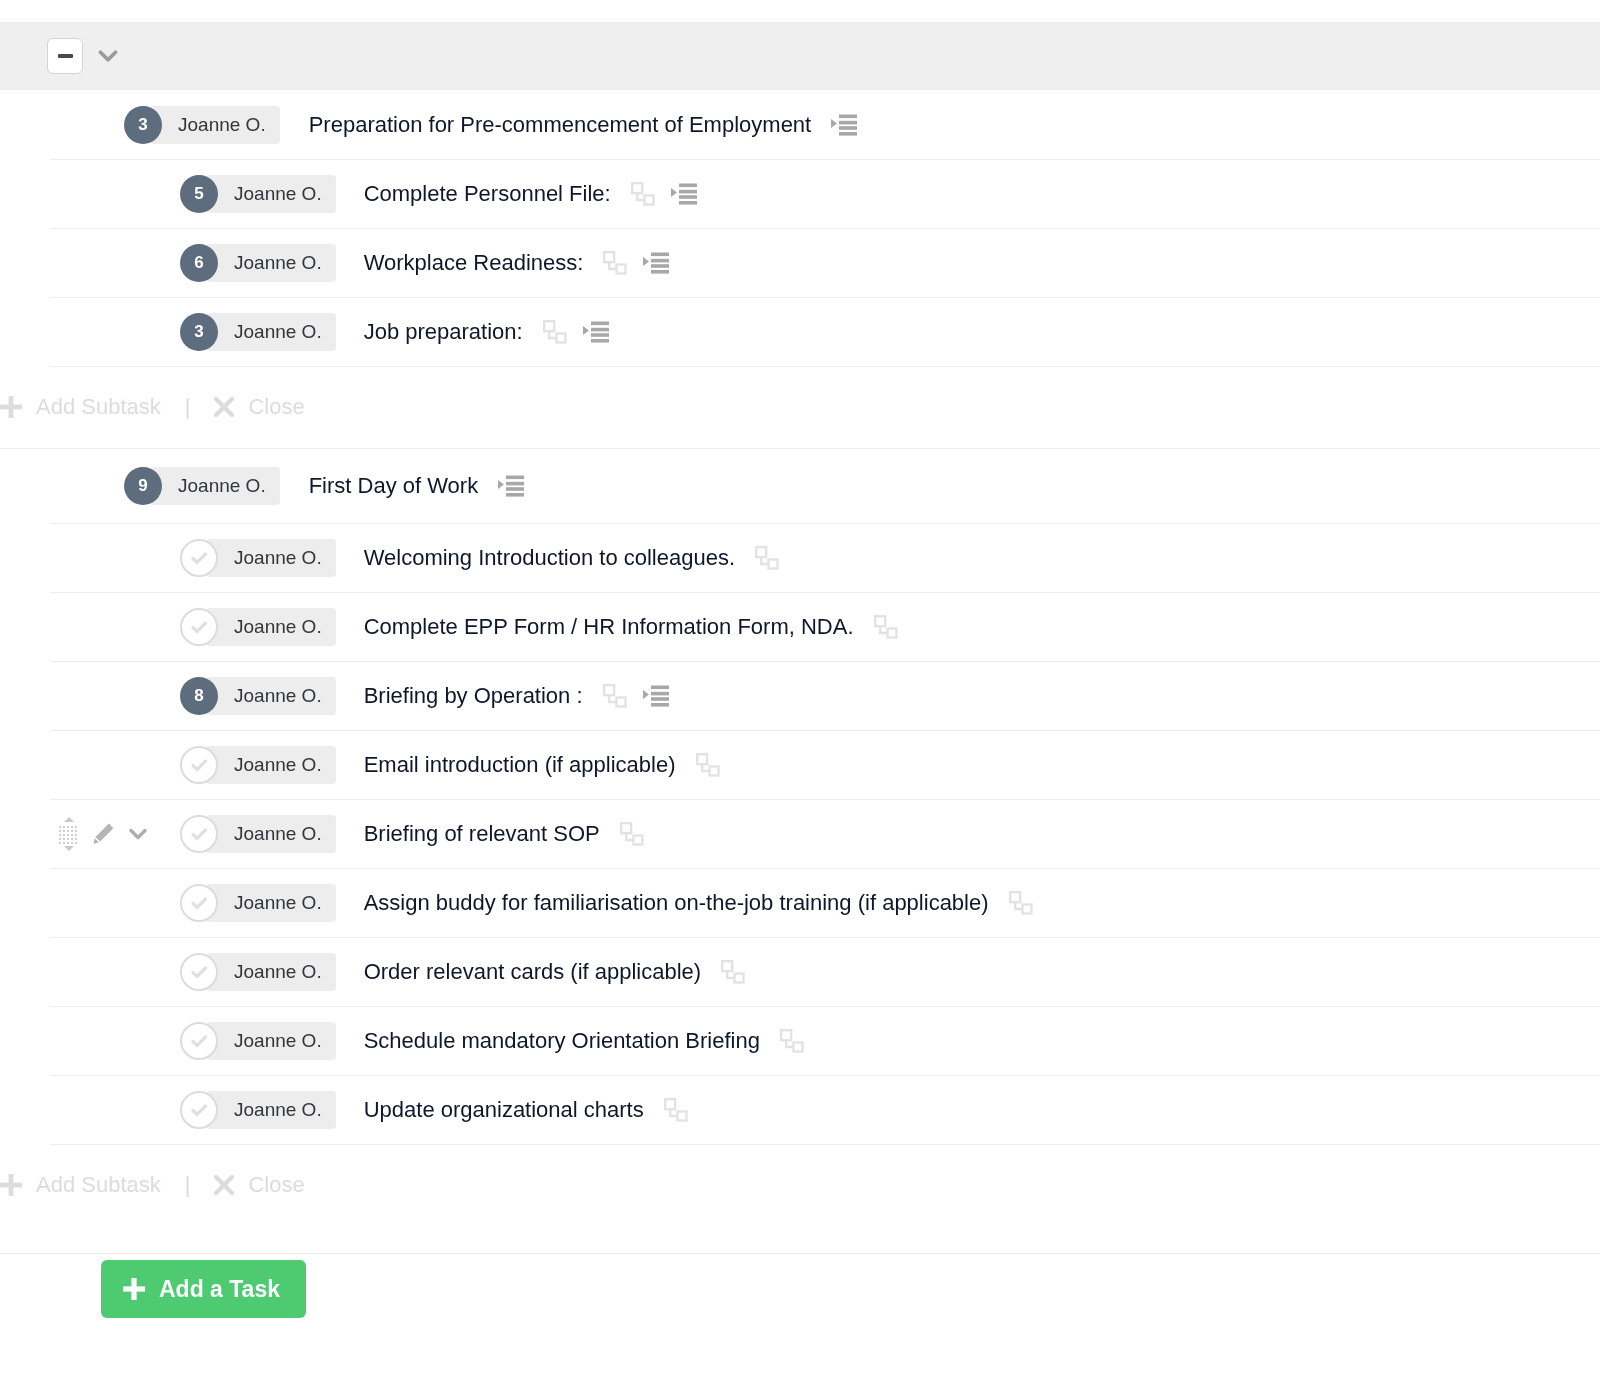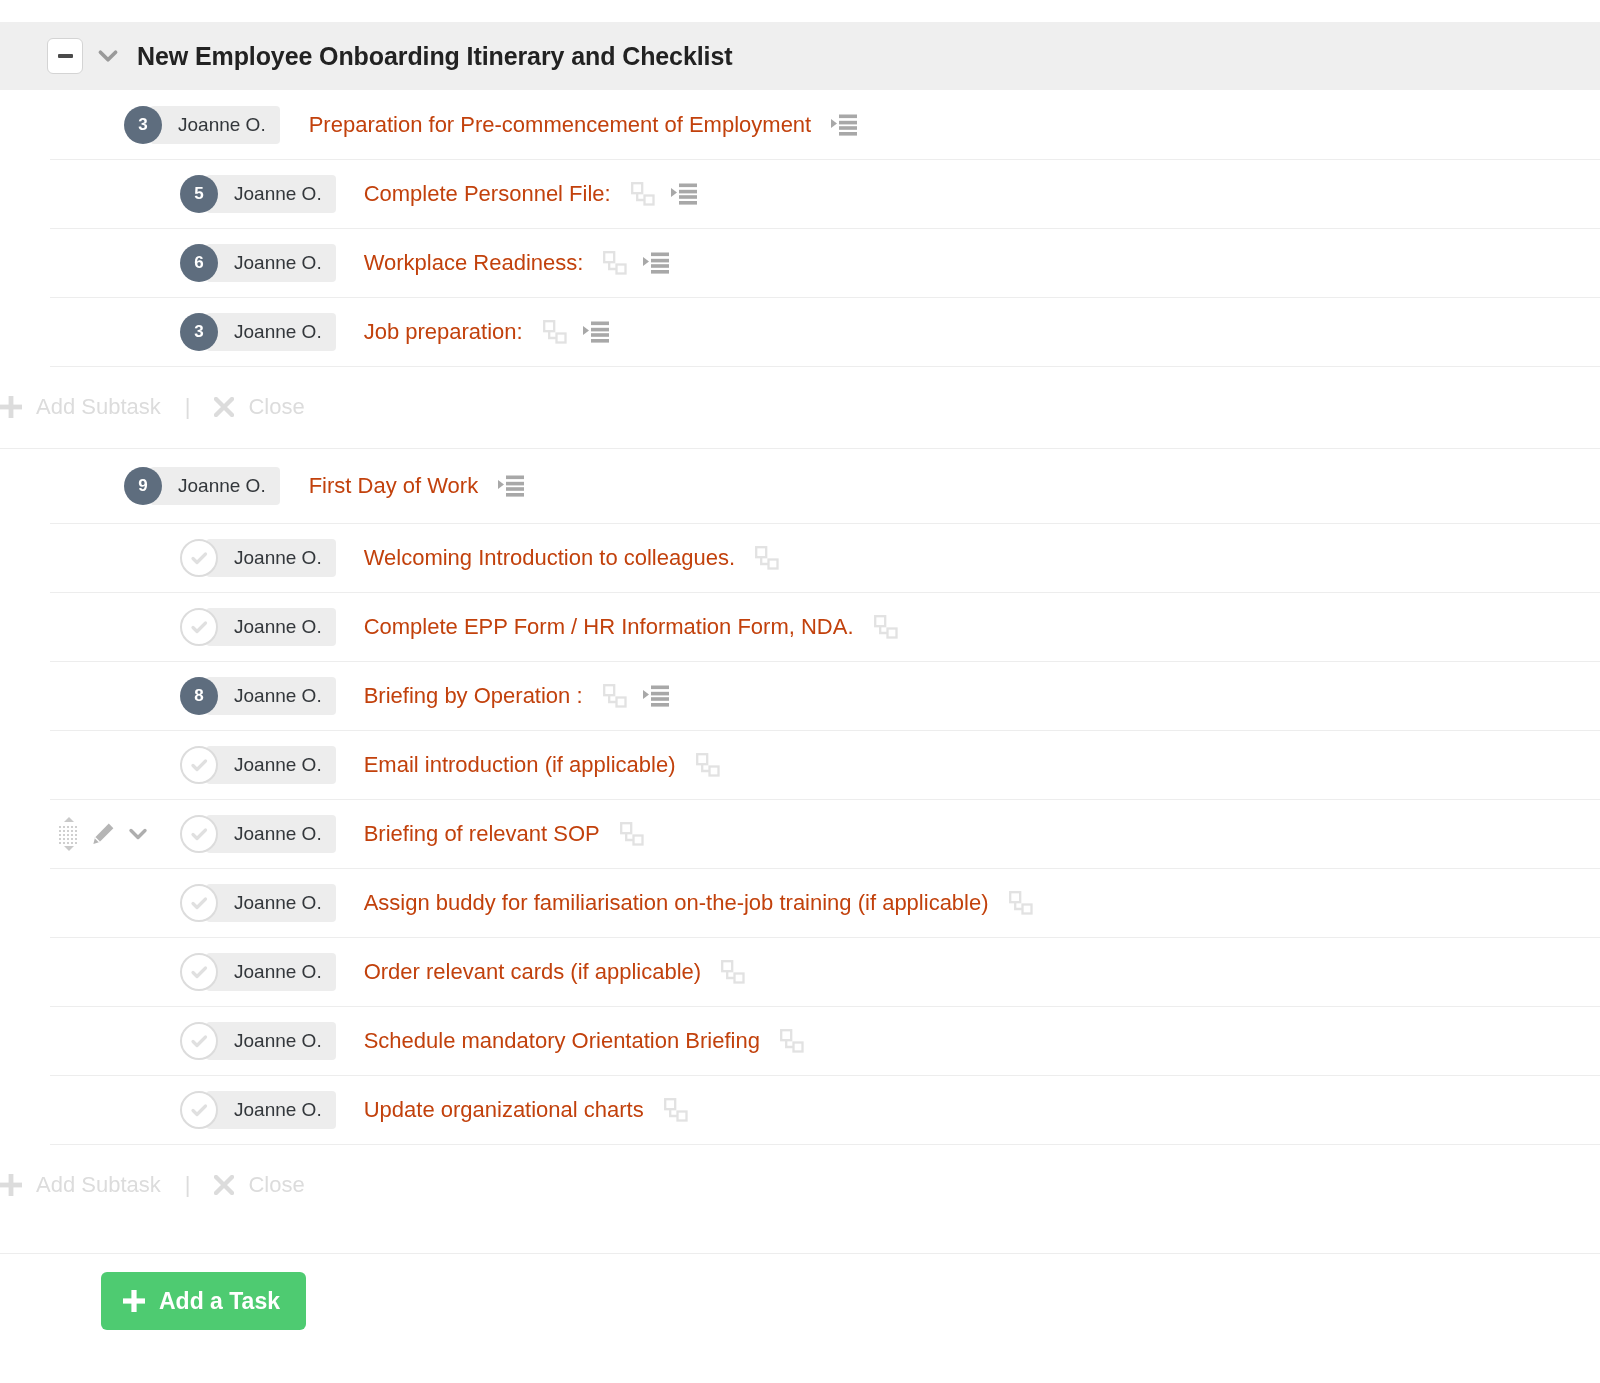--- a/index.html
+++ b/index.html
@@ -137,21 +137,21 @@
     font-size: 19px;
     color: #33373b;
     position: relative;
     z-index: 1;
     cursor: pointer;
     white-space: nowrap;
   }
 
   .task-title {
     font-size: 22px;
-    color: #c2410c;
+    color: #0f172a;
     white-space: nowrap;
     cursor: pointer;
   }
   .title-icons {
     display: flex;
     align-items: center;
     gap: 16px;
     margin-left: 20px;
   }
   .ic-dep  { width: 24px; height: 24px; cursor: pointer; }
@@ -213,21 +213,21 @@
     position: absolute;
     left: 0; top: 1253px;
     width: 1600px;
     height: 130px;
     background: #ffffff;
     border-top: 1px solid #ededed;
     box-sizing: border-box;
   }
   .add-task-btn {
     position: absolute;
-    left: 101px; top: 18px;
+    left: 101px; top: 6px;
     height: 58px;
     background: #4ecb71;
     border: none;
     border-radius: 6px;
     color: #ffffff;
     font-size: 23px;
     font-weight: bold;
     font-family: "Liberation Sans", sans-serif;
     padding: 0 26px 0 22px;
     display: flex;
@@ -240,21 +240,20 @@
 </head>
 <body>
 
 <div class="header-band">
   <div class="collapse-box">
     <span class="minus"></span>
   </div>
   <svg class="chev" viewBox="0 0 24 24">
     <path d="M5 8.5 L12 15.5 L19 8.5" fill="none" stroke="#9a9a9a" stroke-width="3.4" stroke-linecap="round" stroke-linejoin="round"></path>
   </svg>
-  <div class="header-title">New Employee Onboarding Itinerary and Checklist</div>
 </div>
 
 <div class="list">
 
   <div class="row lvl1">
     <div class="assignee">
       <div class="badge">3</div>
       <div class="pill">Joanne O.</div>
     </div>
     <div class="task-title-wrap">

